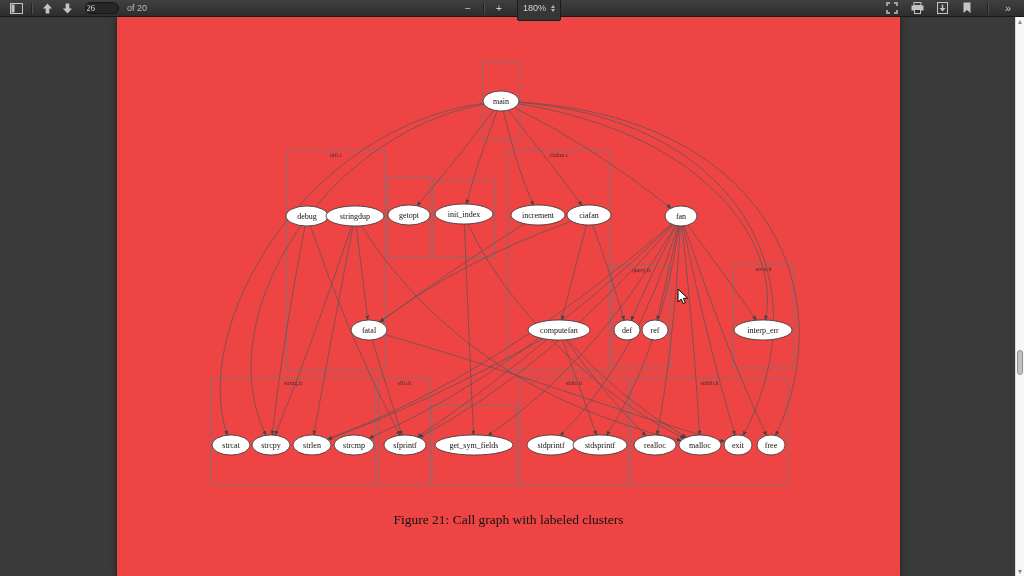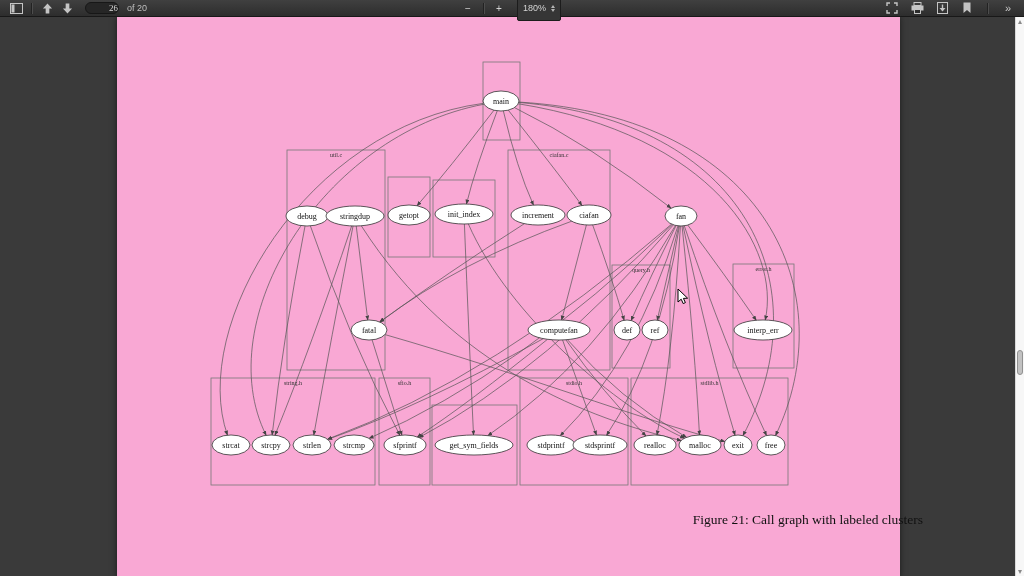--- a/index.html
+++ b/index.html
@@ -12,42 +12,42 @@
              background:linear-gradient(#404040,#2d2d2d); border-bottom:1px solid #181818;
              display:flex; align-items:center; z-index:30; }
   .tb-left  { display:flex; align-items:center; gap:4px; padding-left:8px; }
   .tb-center{ position:absolute; left:460px; display:flex; align-items:center; gap:4px; }
   .tb-right { position:absolute; right:8px; display:flex; align-items:center; gap:9px; }
   .tb-btn { display:flex; align-items:center; justify-content:center; width:16px; height:14px;
             border-radius:2px; cursor:default; }
   .tb-btn svg { display:block; }
   .tb-sep { width:1px; height:11px; background:#222; box-shadow:1px 0 0 #4d4d4d; margin:0 3px; }
   .page-input { width:34px; height:12px; background:#262626; border:1px solid #171717;
-                border-radius:6px; color:#d8d8d8; font-size:9px; text-align:right;
+                border-radius:6px; color:#d8d8d8; font-size:9px; text-align:left;
                 font-family:Liberation Serif, serif; margin-left:6px; }
   .tb-label { color:#bfbfbf; font-size:9px; margin-left:4px; }
   .zoom-txt { color:#d4d4d4; font-size:10px; width:10px; text-align:center; }
   .zoom-select { display:flex; align-items:center; justify-content:space-between;
                  width:44px; height:13px; background:#363636; border:1px solid #1c1c1c;
                  border-radius:2px; padding:12px 5px; margin-left:6px; }
   .zoom-select .val { color:#d4d4d4; font-size:9px; }
   .carets { display:flex; flex-direction:column; gap:1px; }
   .carets i { display:block; width:0; height:0; border-left:2.5px solid transparent;
               border-right:2.5px solid transparent; }
   .carets .up { border-bottom:3px solid #b5b5b5; }
   .carets .dn { border-top:3px solid #b5b5b5; }
   .chev { color:#c8c8c8; font-size:11px; line-height:14px; }
 
   
   .viewport { position:absolute; top:18px; left:0; width:1024px; height:558px; background:#3a3a3a; }
-  .page { position:absolute; left:117px; top:-1px; width:783px; height:560px; background:#f9a8d4;
+  .page { position:absolute; left:117px; top:-1px; width:783px; height:560px; background:#ef4444;
           box-shadow:0 0 6px rgba(0,0,0,0.55); }
   .page svg { position:absolute; left:0; top:0; }
-  .caption { position:absolute; top:495px; left:0; width:783px; text-align:right;
-             font-family:"Liberation Serif", serif; font-size:13.5px; color:#111;margin-left:23px; }
+  .caption { position:absolute; top:495px; left:0; width:783px; text-align:center;
+             font-family:"Liberation Serif", serif; font-size:13.5px; color:#111; }
 
   
   .scrollbar { position:absolute; right:0; top:-1px; width:9px; height:559px; background:#f7f7f7;
                border-left:1px solid #d9d9d9; }
   .sb-arrow { position:absolute; left:0; width:8px; height:9px; display:flex;
               align-items:center; justify-content:center; }
   .sb-arrow.up { top:0; }  .sb-arrow.down { bottom:0; }
   .sb-arrow i { display:block; width:0; height:0; border-left:2.5px solid transparent;
                 border-right:2.5px solid transparent; }
   .sb-arrow.up i { border-bottom:4px solid #8a8a8a; }

